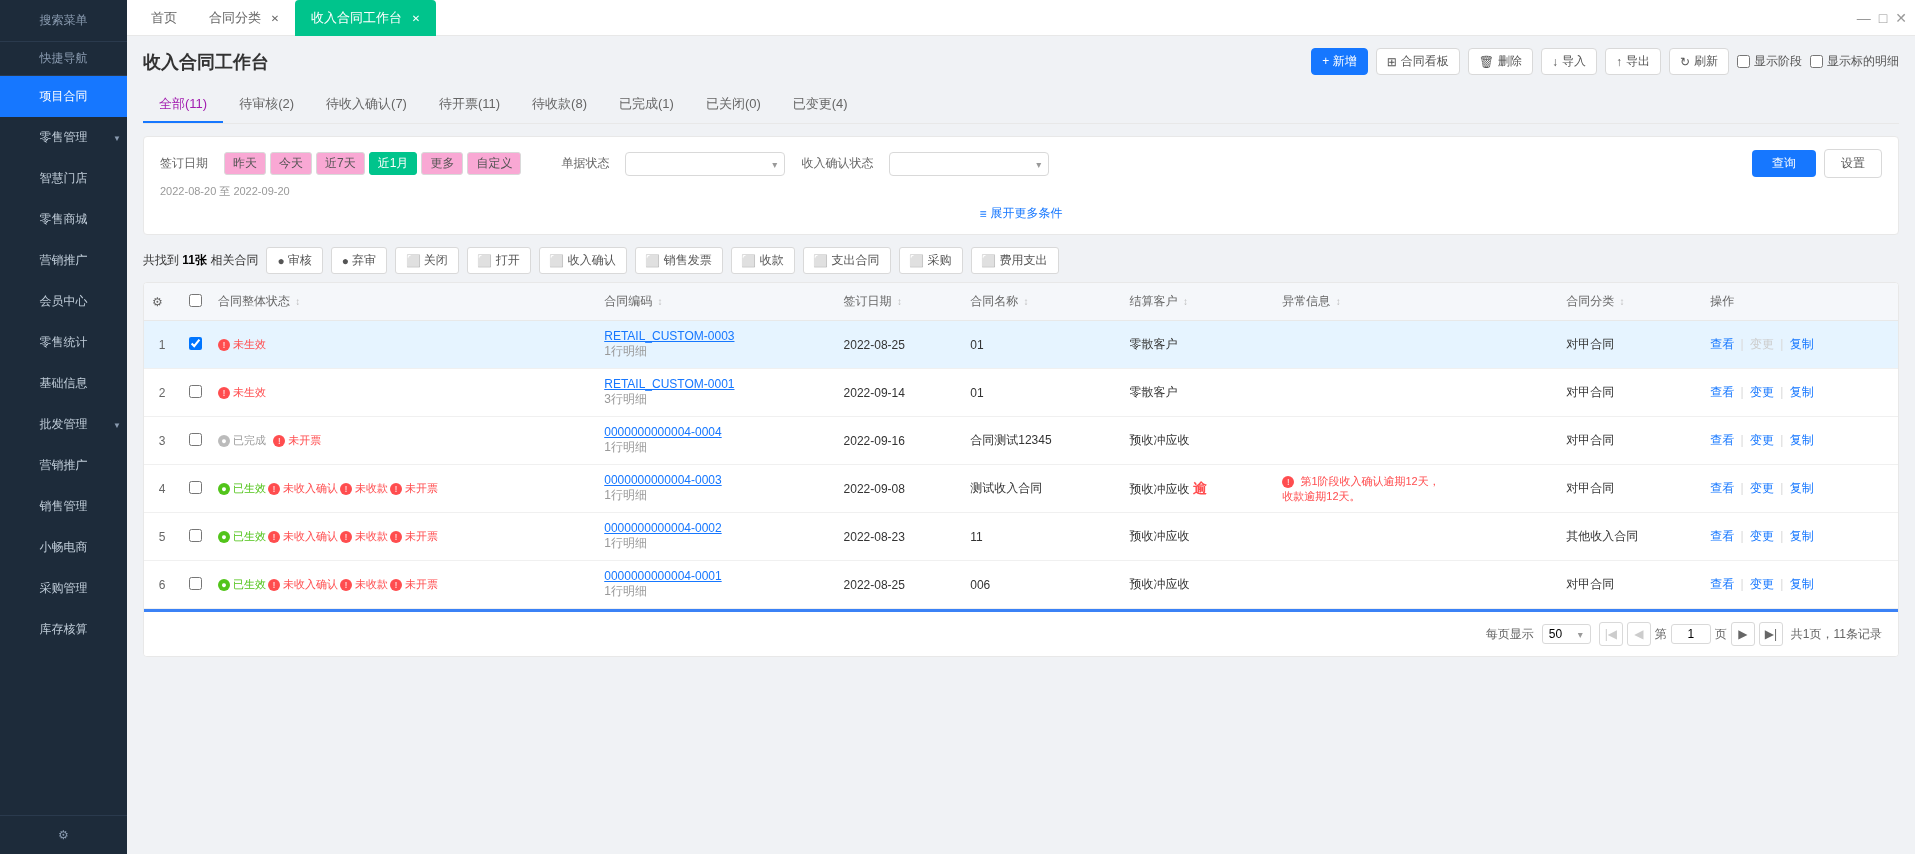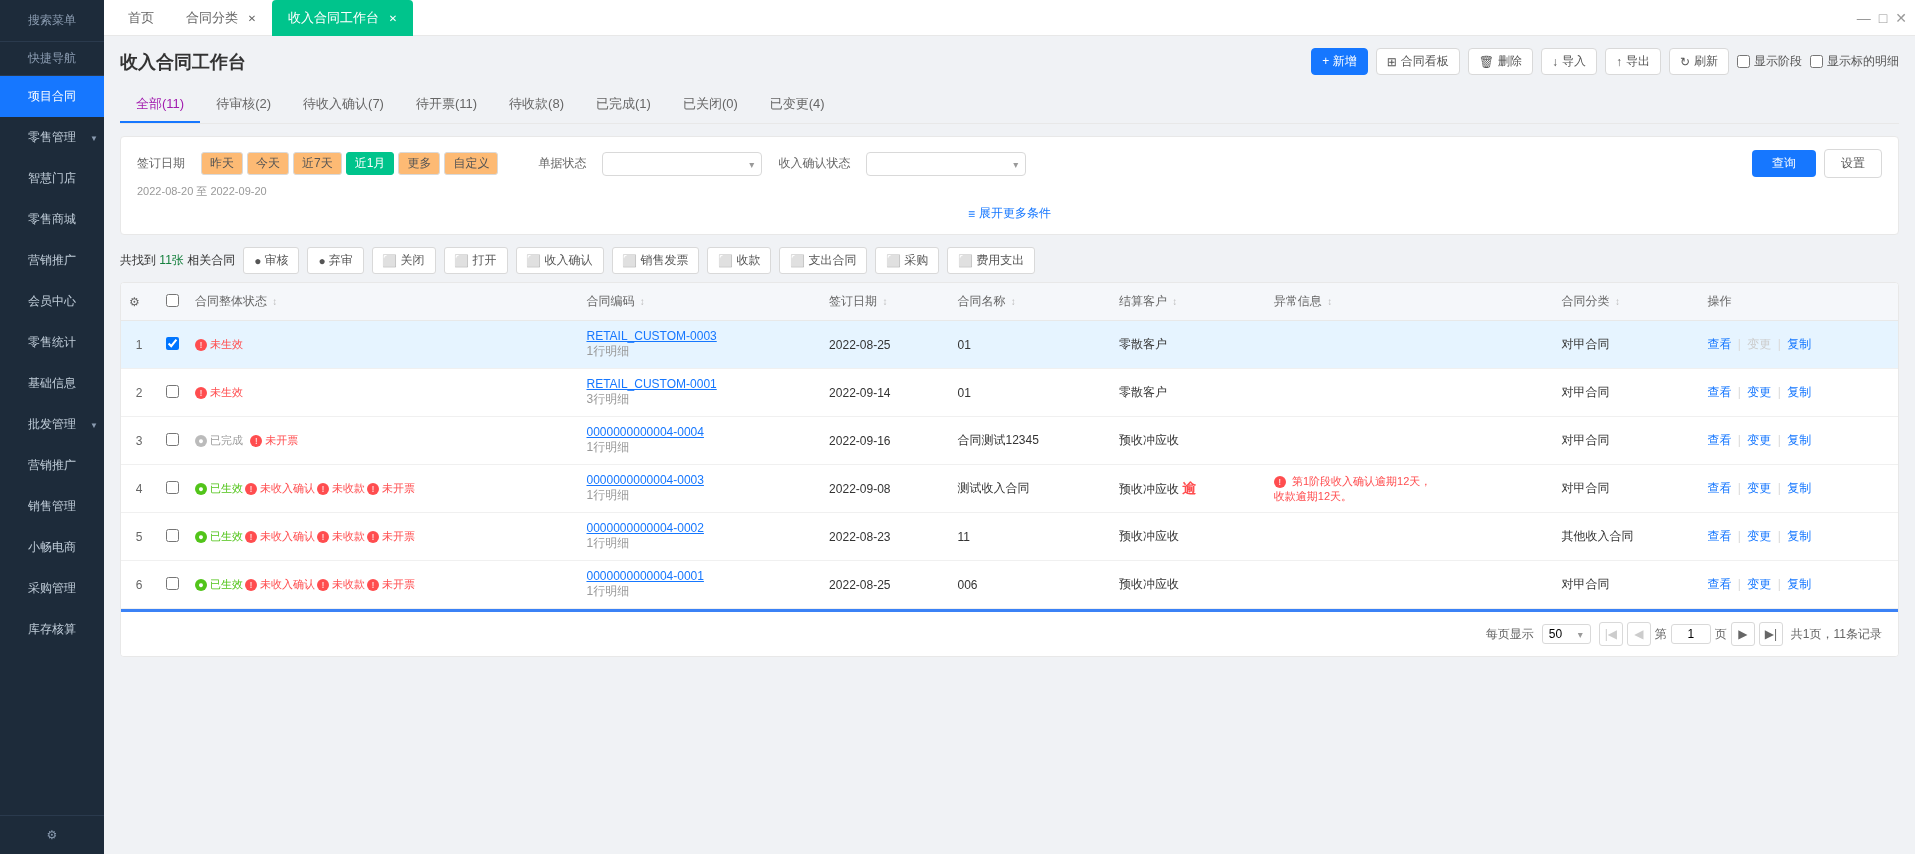--- a/index.html
+++ b/index.html
@@ -1,19 +1,19 @@
 <!DOCTYPE html>
 <html><head>
   <meta charset="utf-8">
   <style>
     * { box-sizing: border-box; margin: 0; padding: 0; }
     body { font-family: 'Microsoft YaHei', Arial, sans-serif; font-size: 12px; background: #f0f2f5; color: #333; display: flex; height: 854px; overflow: hidden; }
 
     
-    .sidebar { width: 104px; background: #1d2b3a; display: flex; flex-direction: column; height: 100%; flex-shrink: 0; }
+    .sidebar { width: 127px; background: #1d2b3a; display: flex; flex-direction: column; height: 100%; flex-shrink: 0; }
     .sidebar-search { padding: 12px 8px; color: #8a9bb0; font-size: 12px; cursor: pointer; text-align: center; border-bottom: 1px solid #2a3a4d; }
     .sidebar-nav { padding: 8px; color: #8a9bb0; font-size: 12px; cursor: pointer; text-align: center; border-bottom: 1px solid #2a3a4d; }
     .sidebar-item { padding: 12px 4px; color: #c0cdd9; font-size: 12px; cursor: pointer; text-align: center; position: relative; }
     .sidebar-item.active { background: #1677ff; color: #fff; }
     .sidebar-item.has-arrow-down::after { content: '▼'; position: absolute; right: 6px; top: 50%; transform: translateY(-50%); font-size: 8px; color: #8a9bb0; }
     .sidebar-bottom { margin-top: auto; padding: 12px; color: #8a9bb0; text-align: center; cursor: pointer; border-top: 1px solid #2a3a4d; }
 
     
     .main { flex: 1; display: flex; flex-direction: column; overflow: hidden; }
 
@@ -37,21 +37,21 @@
     
     .status-tabs { display: flex; align-items: center; border-bottom: 1px solid #e8e8e8; margin-bottom: 12px; }
     .status-tab { padding: 8px 16px; cursor: pointer; font-size: 13px; color: #666; border-bottom: 2px solid transparent; white-space: nowrap; }
     .status-tab.active { color: #a21caf; border-bottom-color: #1677ff; font-weight: 500; }
 
     
     .filter-bar { background: #fff; border-radius: 4px; padding: 12px 16px; margin-bottom: 12px; border: 1px solid #e8e8e8; }
     .filter-row { display: flex; align-items: center; gap: 16px; flex-wrap: wrap; }
     .filter-label { font-size: 12px; color: #666; white-space: nowrap; }
     .filter-date-btns { display: flex; align-items: center; gap: 4px; }
-    .date-btn { padding: 2px 8px; border: 1px solid #d9d9d9; border-radius: 3px; cursor: pointer; font-size: 12px; color: #555; background: #fdba74; }
+    .date-btn { padding: 2px 8px; border: 1px solid #d9d9d9; border-radius: 3px; cursor: pointer; font-size: 12px; color: #555; background: #f9a8d4; }
     .date-btn.active { background: #00c48c; color: #fff; border-color: #00c48c; }
     .date-range { font-size: 11px; color: #999; margin-top: 2px; }
     .filter-select { border: 1px solid #d9d9d9; border-radius: 4px; padding: 4px 24px 4px 8px; font-size: 12px; color: #555; background: #fff; min-width: 160px; cursor: pointer; appearance: none; position: relative; }
     .select-wrapper { position: relative; display: inline-block; }
     .select-wrapper::after { content: '▾'; position: absolute; right: 8px; top: 50%; transform: translateY(-50%); pointer-events: none; color: #999; font-size: 10px; }
     .expand-btn { color: #1677ff; cursor: pointer; font-size: 12px; display: flex; align-items: center; gap: 4px; }
     .search-btn { padding: 5px 20px; background: #1677ff; color: #fff; border: none; border-radius: 4px; cursor: pointer; font-size: 12px; }
     .settings-btn { padding: 5px 16px; background: #fff; color: #555; border: 1px solid #d9d9d9; border-radius: 4px; cursor: pointer; font-size: 12px; }
 
     
@@ -218,21 +218,21 @@
         <span class="expand-btn">
           <span>≡</span>
           <span>展开更多条件</span>
         </span>
       </div>
     </div>
 
     <div class="action-bar">
       <span>
         <span>共找到</span>
-        <span style="color:#15803d;font-weight:400;">11张</span>
+        <span style="color:#000000;font-weight:700;">11张</span>
         <span>相关合同</span>
       </span>
       <button class="action-btn">
         <span>●</span>
         <span>审核</span>
       </button>
       <button class="action-btn">
         <span>●</span>
         <span>弃审</span>
       </button>

